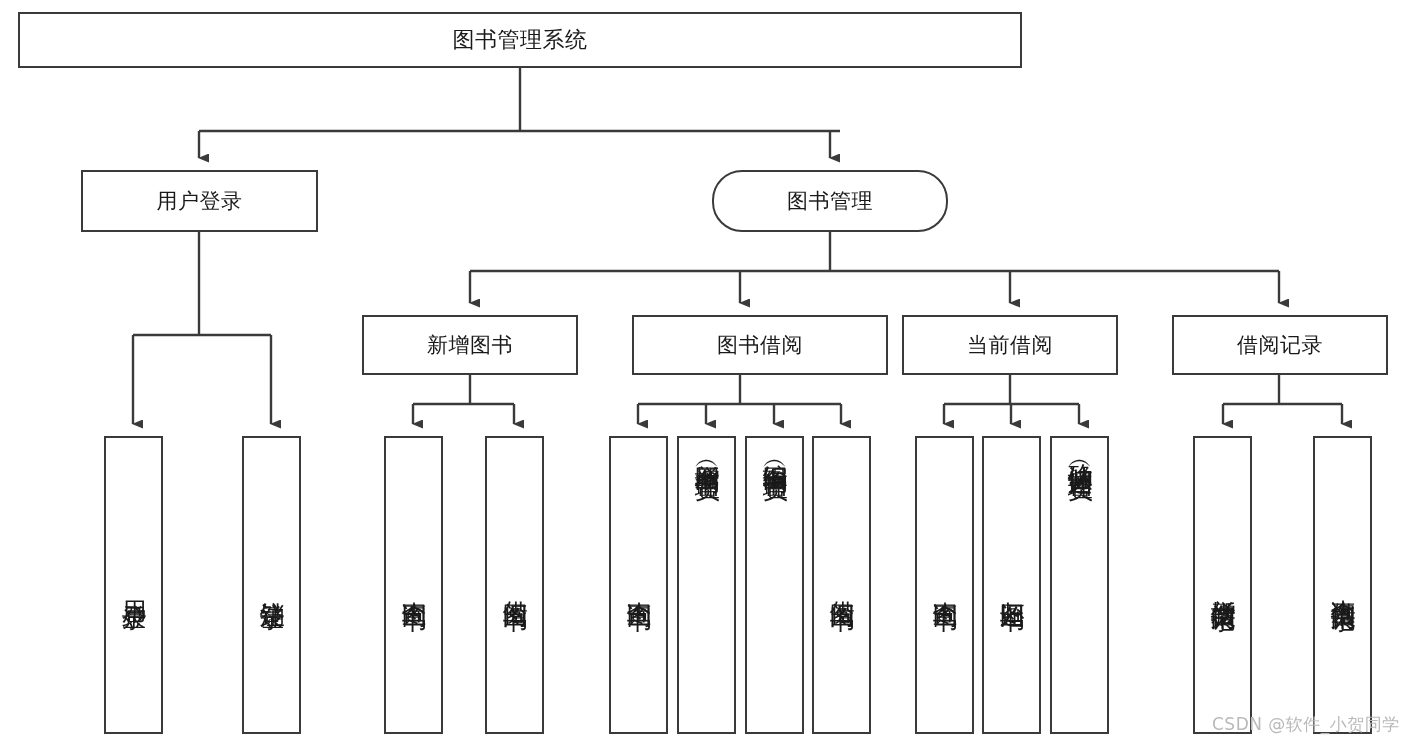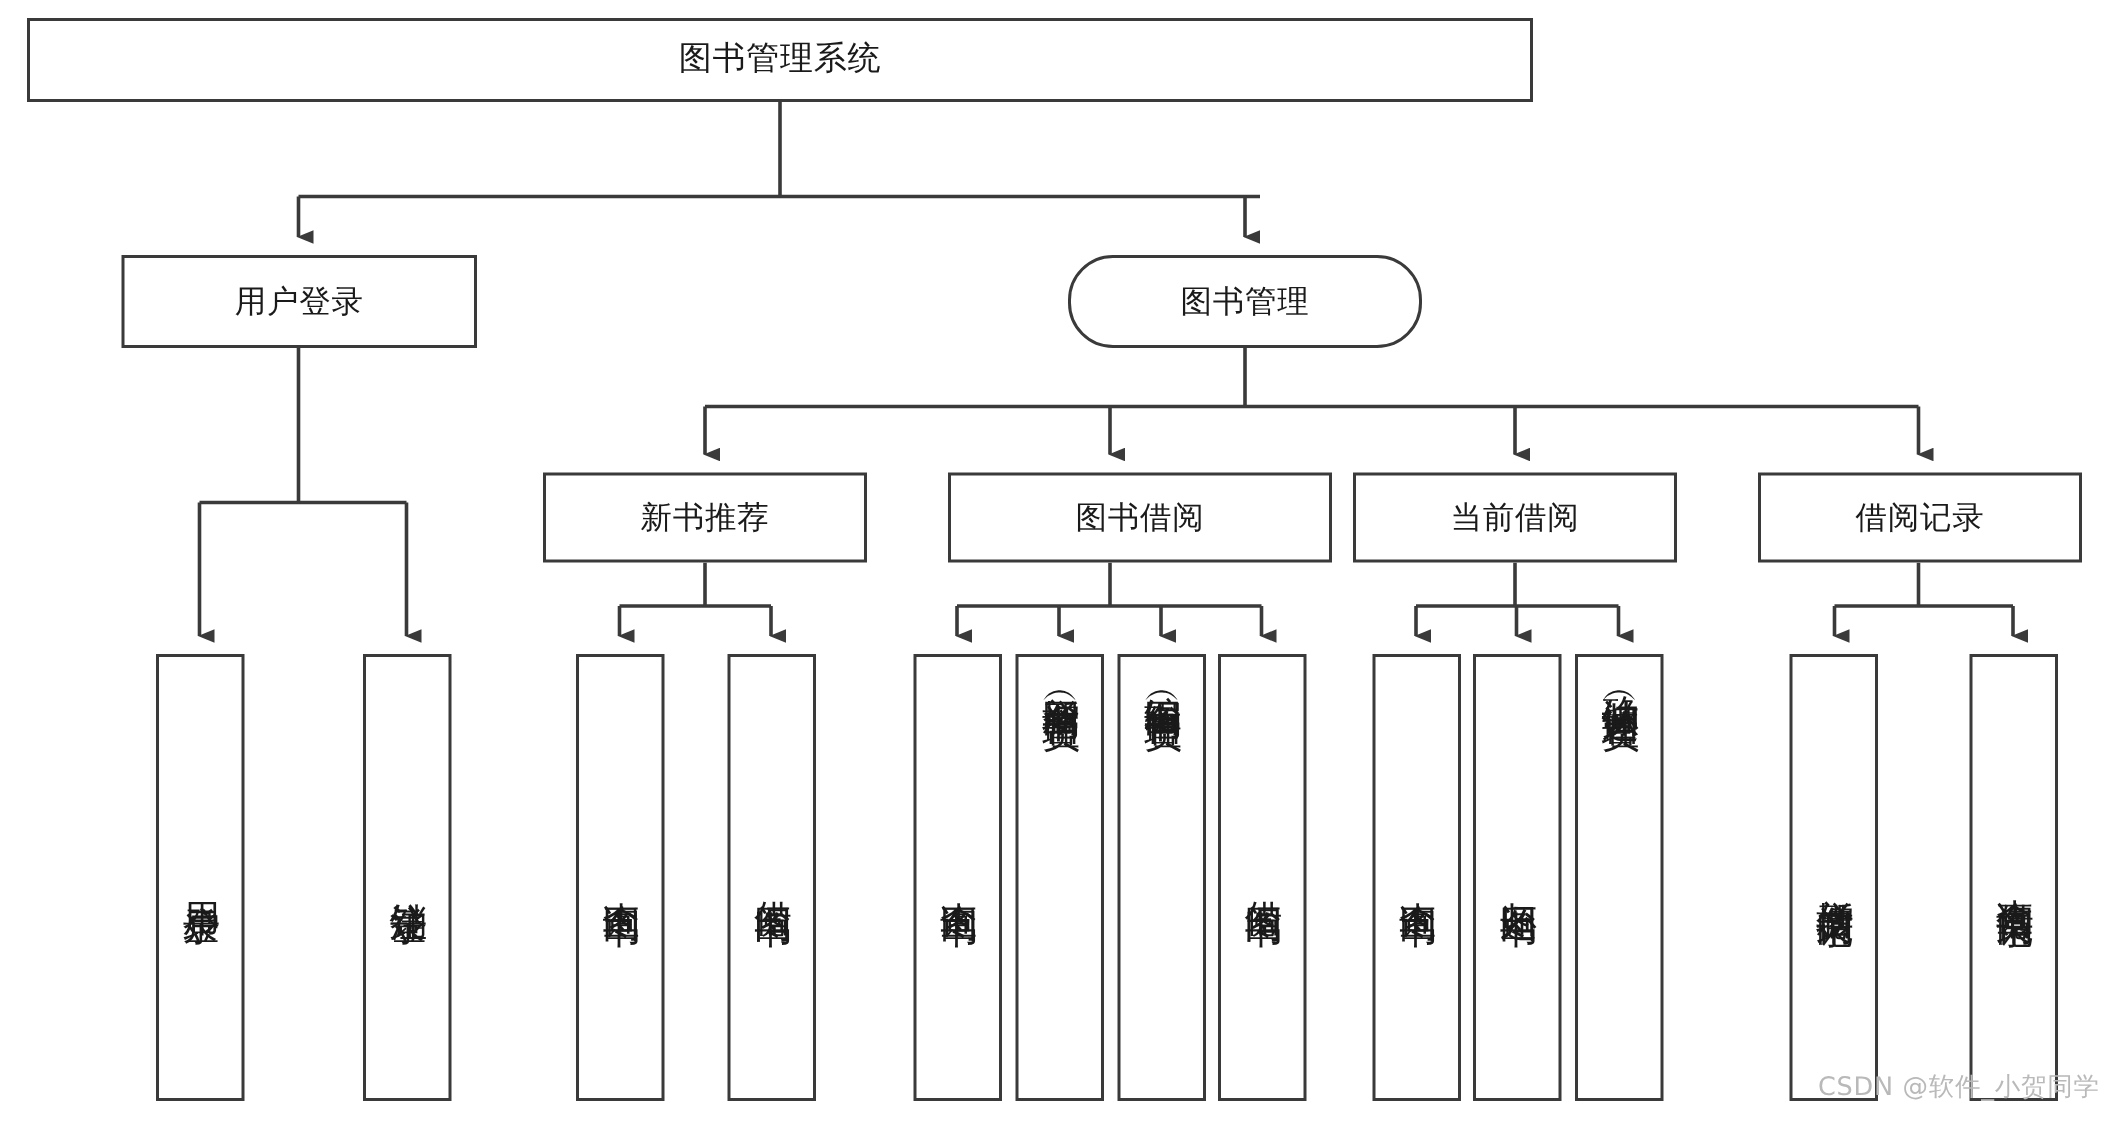--- a/index.html
+++ b/index.html
@@ -135,21 +135,21 @@
   </div>
 
   <div class="node horiz" style="left:81px; top:170px; width:237px; height:62px;">
     <span class="lbl">用户登录</span>
   </div>
   <div class="node horiz" style="left:712px; top:170px; width:236px; height:62px;border-radius:30px;">
     <span class="lbl">图书管理</span>
   </div>
 
   <div class="node horiz" style="left:362px; top:315px; width:216px; height:60px;">
-    <span class="lbl">新书推荐</span>
+    <span class="lbl">新增图书</span>
   </div>
   <div class="node horiz" style="left:632px; top:315px; width:256px; height:60px;">
     <span class="lbl">图书借阅</span>
   </div>
   <div class="node horiz" style="left:1172px; top:315px; width:216px; height:60px;">
     <span class="lbl">借阅记录</span>
   </div>
   <div class="node horiz" style="left:902px; top:315px; width:216px; height:60px;">
     <span class="lbl">当前借阅</span>
   </div>

